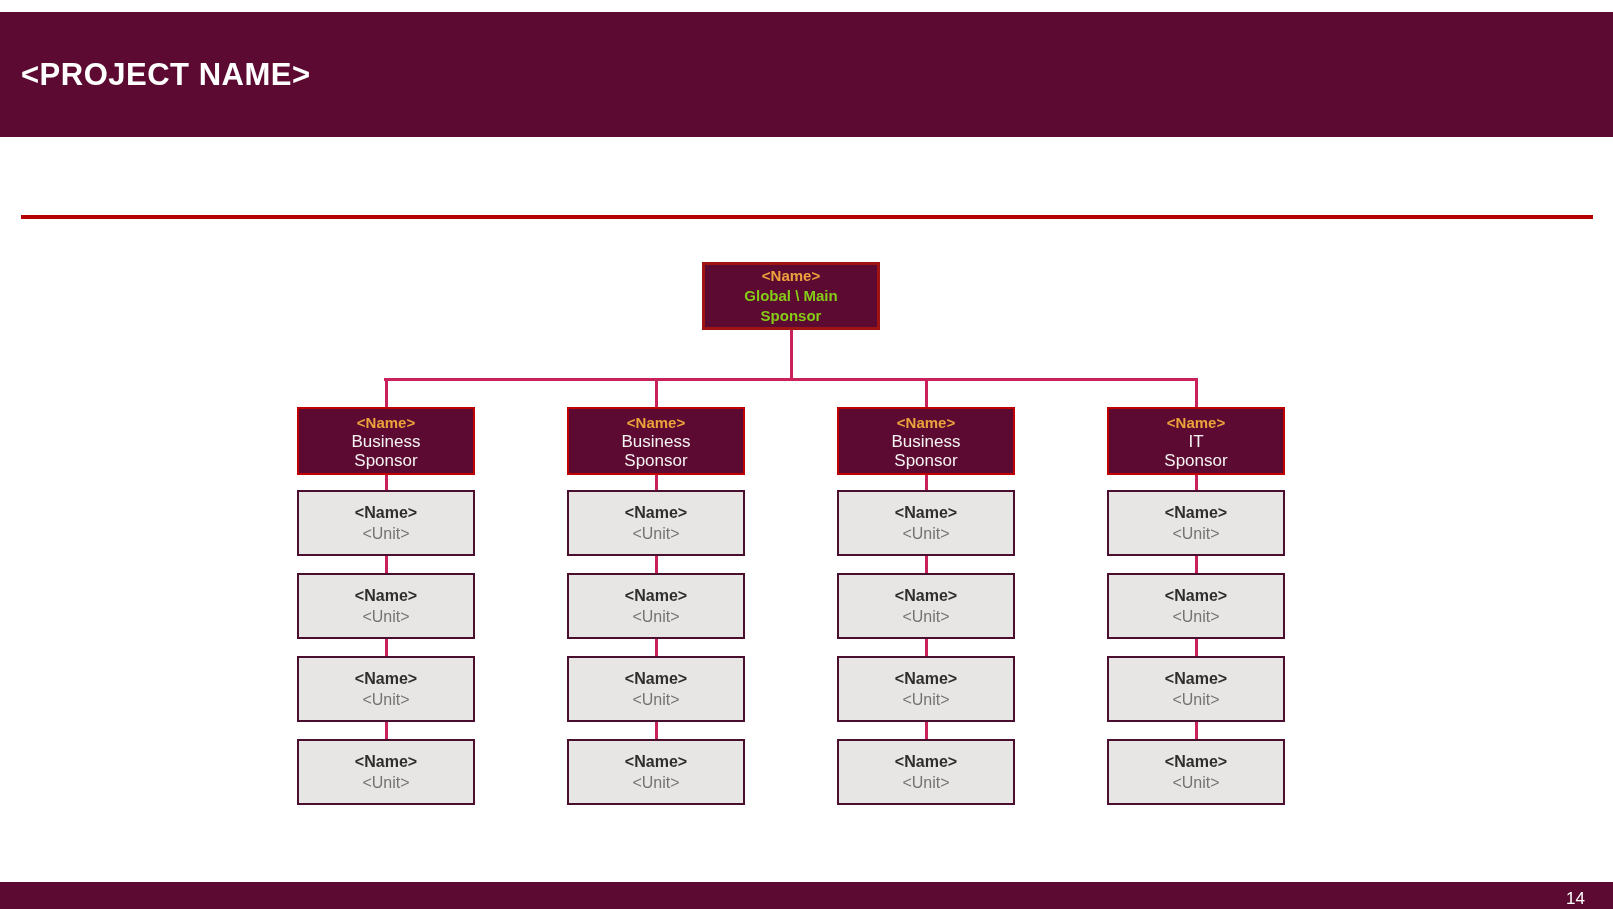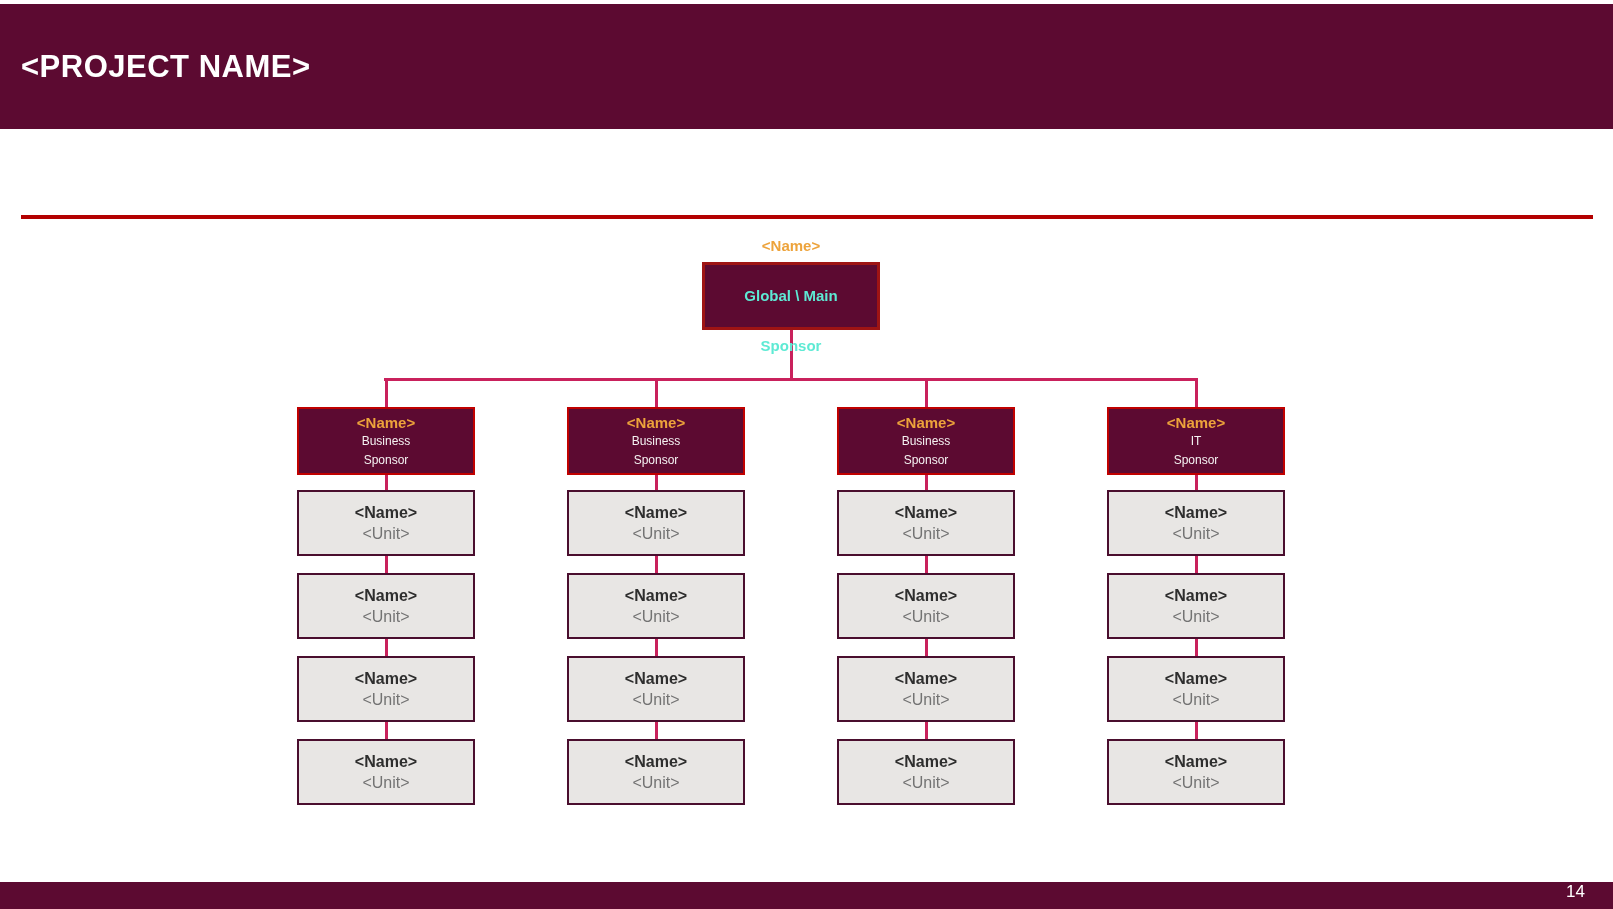--- a/index.html
+++ b/index.html
@@ -1,54 +1,54 @@
 <!DOCTYPE html>
 <html><head>
 <meta charset="utf-8">
 <style>
   html,body{margin:0;padding:0;background:#ffffff;}
   .slide{
     position:relative;width:1613px;height:909px;overflow:hidden;background:#ffffff;
     font-family:"Liberation Sans", sans-serif;
   }
   
-  .topbar{position:absolute;left:0;top:4px;width:1613px;height:125px;background:#5C0A31;
+  .topbar{position:absolute;left:0;top:12px;width:1613px;height:125px;background:#5C0A31;
     display:flex;align-items:center;}
   .project-name{color:#ffffff;font-size:31px;font-weight:bold;padding-left:21px;letter-spacing:.5px;}
   
   .slide-title{position:absolute;left:21px;top:170px;font-size:31px;color:#C55A11;}
   .title-rule{position:absolute;left:21px;top:215px;width:1572px;height:4px;background:#B30000;}
   
   .root-box{
     position:absolute;left:702px;top:262px;width:178px;height:68px;box-sizing:border-box;
     background:#5C0A31;border:3px solid #9E1414;
     display:flex;flex-direction:column;align-items:center;justify-content:center;line-height:20px;
   }
   .gold-name{color:#EDA33B;font-weight:bold;font-size:15px;}
-  .root-role{color:#5eead4;font-weight:bold;font-size:15px;margin-top:30px;}
-  .head-role{color:#f5f2f2;font-size:12px;}
+  .root-role{color:#84cc16;font-weight:bold;font-size:15px;}
+  .head-role{color:#f5f2f2;font-size:17px;}
   .col{
     position:absolute;top:407px;width:178px;display:flex;flex-direction:column;align-items:center;
   }
   .head-box{
     width:178px;height:68px;box-sizing:border-box;background:#5C0A31;border:2px solid #C00000;
     display:flex;flex-direction:column;align-items:center;justify-content:center;line-height:19px;
   }
   .member-box{
     width:178px;height:66px;box-sizing:border-box;background:#E8E6E4;border:2px solid #4A0E2E;
     display:flex;flex-direction:column;align-items:center;justify-content:center;line-height:21px;
   }
   .member-name{color:#2E2E2E;font-weight:bold;font-size:16px;}
   .member-unit{color:#737373;font-size:16px;}
   .stub{width:3px;height:17px;background:#C9215C;}
   .stub-head{height:15px;}
   .conn{position:absolute;background:#C9215C;}
   
   .bottombar{position:absolute;left:0;bottom:0;width:1613px;height:27px;background:#5C0A31;
-    display:flex;align-items:flex-start;justify-content:flex-end;}
+    display:flex;align-items:flex-end;justify-content:flex-end;}
   .page-num{color:#ffffff;font-size:17px;padding-right:28px;}
 </style>
 </head>
 <body>
 
 <div class="slide">
 
   <div class="topbar">
     <div class="project-name">&lt;PROJECT NAME&gt;</div>
   </div>

